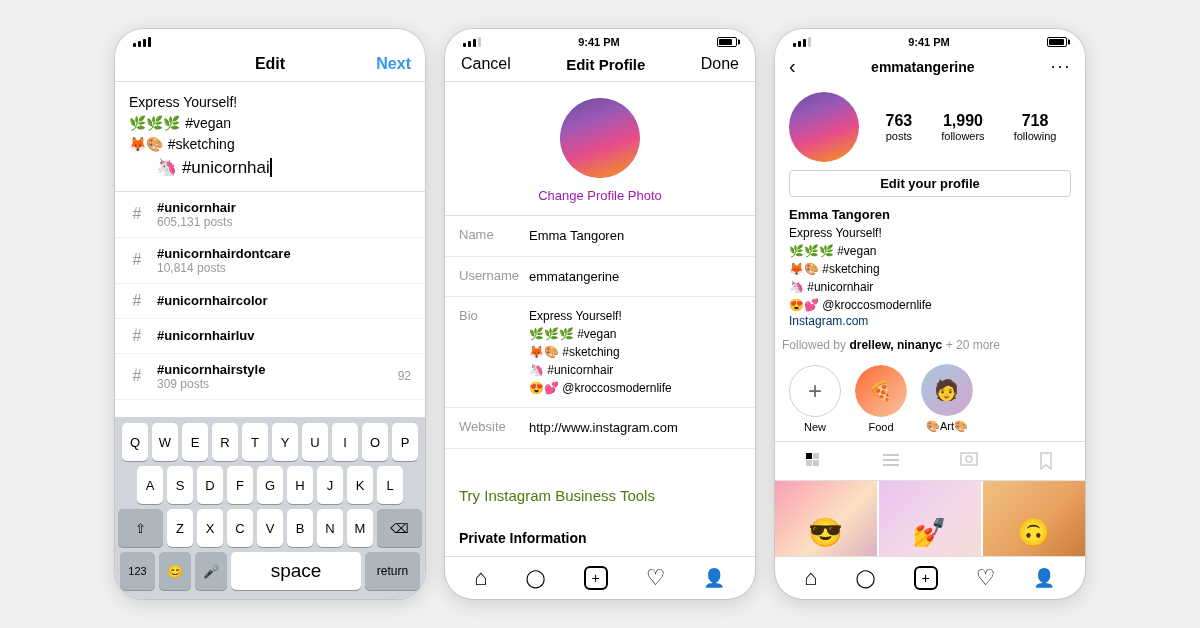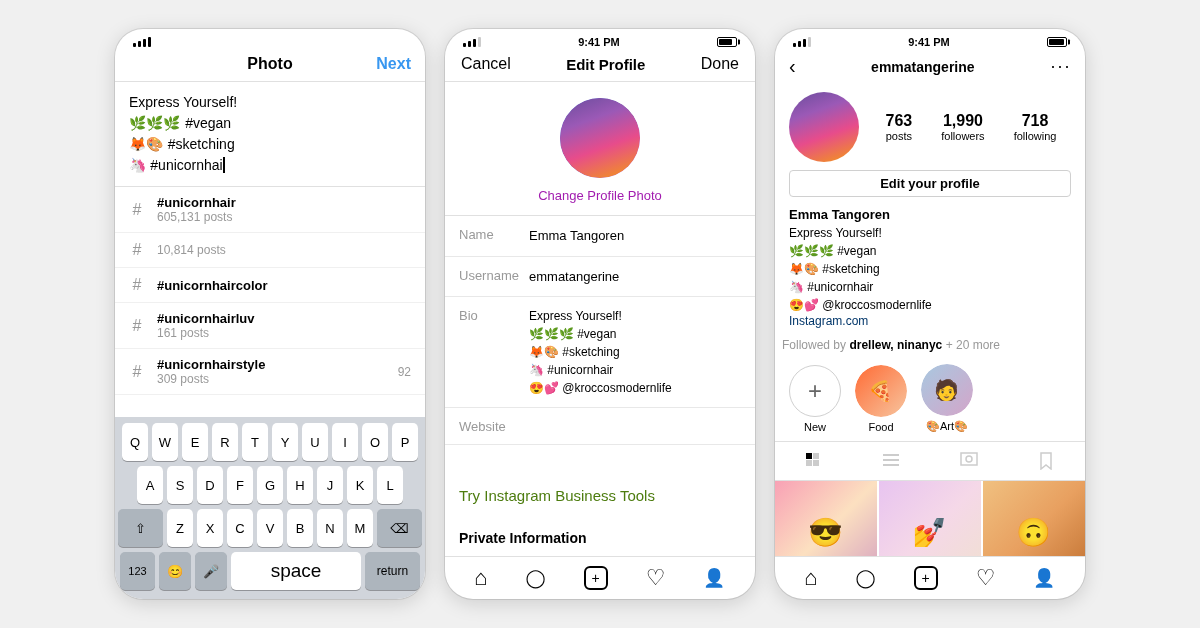--- a/index.html
+++ b/index.html
@@ -411,56 +411,56 @@
       <div class="signal-dots">
         <span></span>
           <span></span>
           <span></span>
           <span></span>
       </div>
       <div></div>
     </div>
 
     <div class="top-bar">
-      <span style="font-size:16px;font-weight:600;flex:1;text-align:center;">Photo</span>
+      <span style="font-size:16px;font-weight:600;flex:1;text-align:center;">Edit</span>
       <span style="font-size:16px;font-weight:600;color:#3897f0;position:absolute;right:14px;">Next</span>
     </div>
 
     <div class="text-area">
       <div style="color:#000;font-size:14px;">Express Yourself!</div>
       <div style="color:#000;font-size:14px;">🌿🌿🌿 #vegan</div>
       <div style="color:#000;font-size:14px;">🦊🎨 #sketching</div>
-      <div style="color:#000;font-size:14px;">🦄 #unicornhai<span style="border-left:2px solid #000;"></span></div>
+      <div style="color:#000;font-size:17px;margin-left:27px;">🦄 #unicornhai<span style="border-left:2px solid #000;"></span></div>
     </div>
 
     <div class="hashtag-list">
       <div class="hashtag-item">
         <span class="hashtag-symbol">#</span>
         <div class="hashtag-info">
           <div class="hashtag-name">#unicornhair</div>
           <div class="hashtag-posts">605,131 posts</div>
         </div>
       </div>
       <div class="hashtag-item">
         <span class="hashtag-symbol">#</span>
         <div class="hashtag-info">
+          <div class="hashtag-name">#unicornhairdontcare</div>
           <div class="hashtag-posts">10,814 posts</div>
         </div>
       </div>
       <div class="hashtag-item">
         <span class="hashtag-symbol">#</span>
         <div class="hashtag-info">
           <div class="hashtag-name">#unicornhaircolor</div>
         </div>
       </div>
       <div class="hashtag-item">
         <span class="hashtag-symbol">#</span>
         <div class="hashtag-info">
           <div class="hashtag-name">#unicornhairluv</div>
-          <div class="hashtag-posts">161 posts</div>
         </div>
       </div>
       <div class="hashtag-item">
         <span class="hashtag-symbol">#</span>
         <div class="hashtag-info">
           <div class="hashtag-name">#unicornhairstyle</div>
           <div class="hashtag-posts">309 posts</div>
         </div>
         <span class="hashtag-count">92</span>
       </div>
@@ -553,20 +553,21 @@
       <div class="form-field" style="align-items:flex-start;">
         <span class="field-label">Bio</span>
         <div class="field-value" style="white-space:pre-line;font-size:12px;">Express Yourself!
 🌿🌿🌿 #vegan
 🦊🎨 #sketching
 🦄 #unicornhair
 😍💕 @kroccosmodernlife</div>
       </div>
       <div class="form-field">
         <span class="field-label">Website</span>
+        <span class="field-value">http://www.instagram.com</span>
       </div>
     </div>
 
     <div class="bottom-options">
       <div class="try-business">Try Instagram Business Tools</div>
       <div class="private-info">Private Information</div>
     </div>
 
     <div class="bottom-nav" style="margin-top:auto;">
       <span class="nav-icon">⌂</span>

